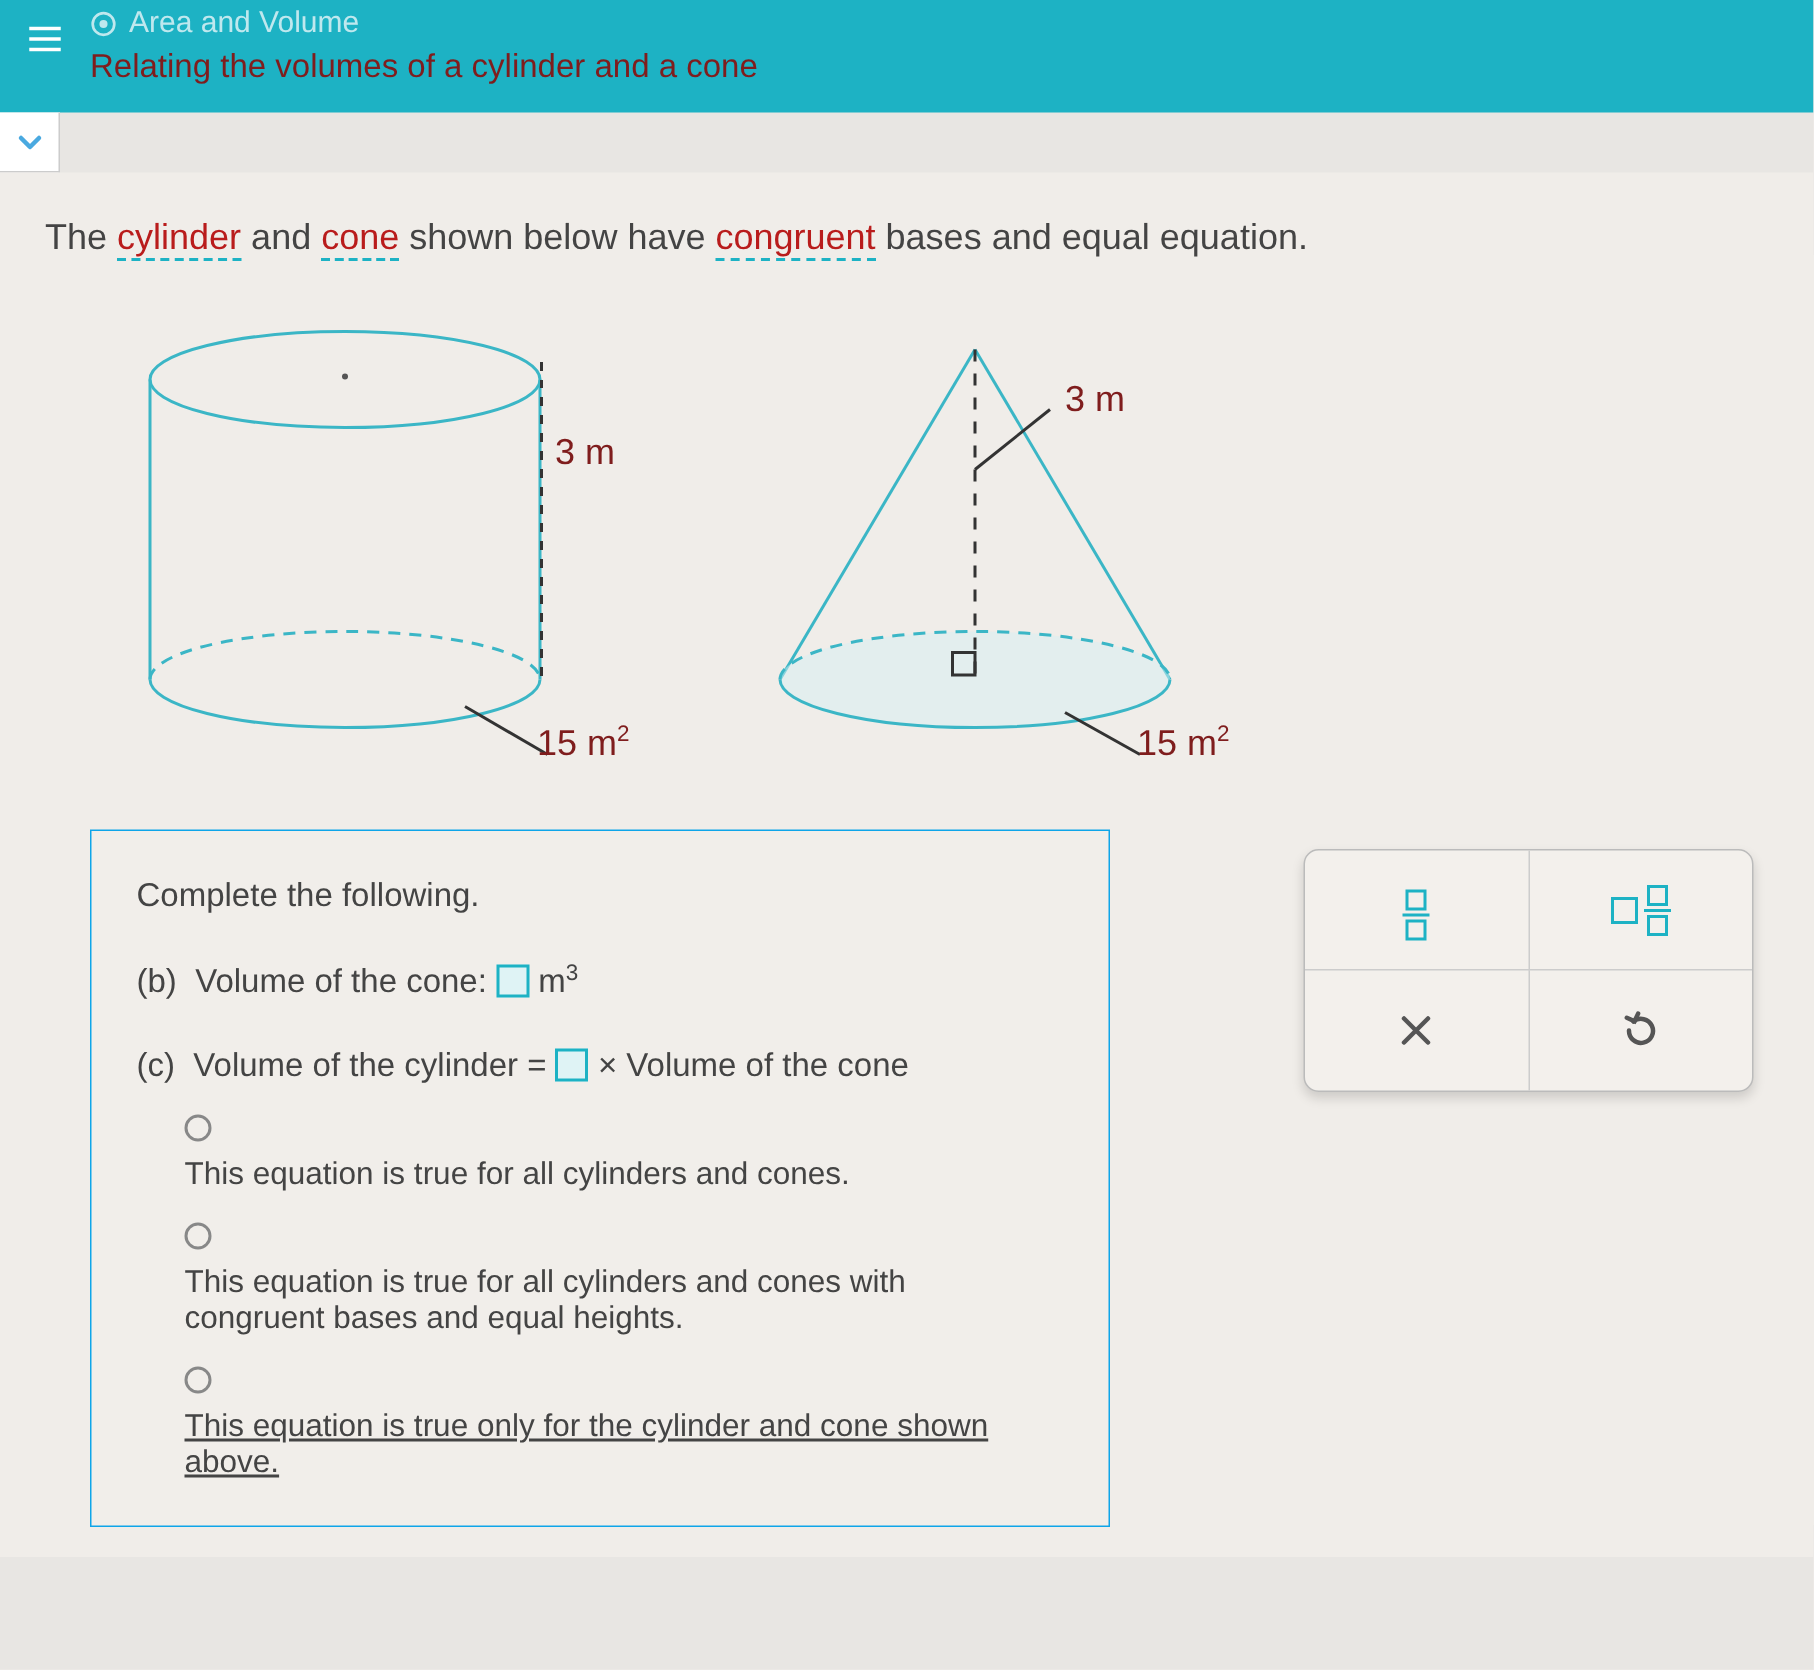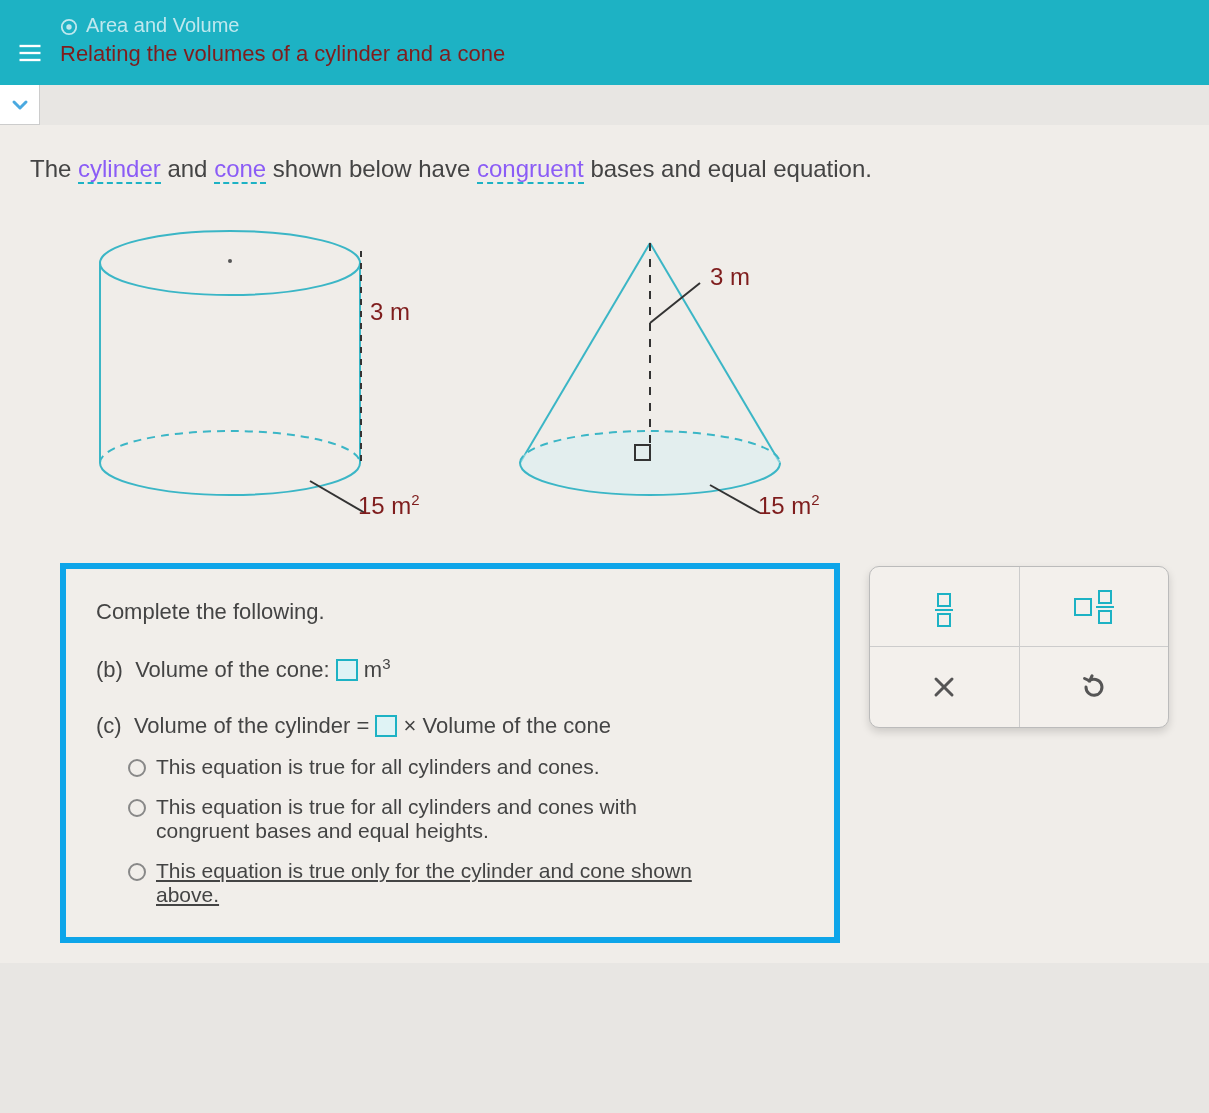--- a/index.html
+++ b/index.html
@@ -6,23 +6,23 @@
   body {
     font-family: Arial, Helvetica, sans-serif;
     background: #e8e6e3;
     width: 1209px;
     height: 1113px;
     overflow: hidden;
   }
   .header {
     background: #1db2c4;
     color: #fff;
-    padding: 14px 0 18px 0;
-    display: flex;
-    align-items: flex-end;
+    padding: 4px 0 18px 0;
+    display: flex;
+    align-items: flex-start;
   }
   .menu-icon {
     width: 60px;
     display: flex;
     align-items: center;
     justify-content: center;
     padding-top: 8px;
   }
   .menu-icon svg { width: 28px; height: 28px; }
   .header-text { }
@@ -53,65 +53,66 @@
     padding: 30px 20px 20px 20px;
     background: #f0ede9;
   }
   .question-text {
     font-size: 24px;
     color: #444;
     margin-bottom: 20px;
     margin-left: 10px;
   }
   .term-link {
-    color: #8b5cf6;
+    color: #b91c1c;
     border-bottom: 2px dashed #1db2c4;
     cursor: pointer;
   }
   .diagram-area {
     display: flex;
     gap: 80px;
     padding: 10px 40px 30px 60px;
     align-items: flex-end;
   }
   .shape-block {
     position: relative;
     width: 340px;
     height: 320px;
   }
   .shape-label {
     position: absolute;
     font-size: 24px;
     color: #7f1d1d;
   }
   .question-box {
-    border: 6px solid #0ea5e9;
+    border: 1px solid #0ea5e9;
     background: #f1eeea;
     padding: 30px 30px;
     margin-left: 40px;
-    width: 780px;
+    width: 680px;
     font-size: 22px;
     color: #444;
   }
   .question-box .row { margin-bottom: 30px; }
   .ansbox {
     display: inline-block;
     width: 22px;
     height: 22px;
     border: 2px solid #1db2c4;
     background: #dff3f5;
     vertical-align: -4px;
   }
   sup.exp { font-size: 15px; vertical-align: super; }
   .radio-row {
     display: flex;
     align-items: flex-start;
     gap: 10px;
     margin: 16px 0 0 32px;
     font-size: 21px;
+    flex-direction: column;
   }
   .radio {
     width: 18px; height: 18px;
     border: 2px solid #888;
     border-radius: 50%;
     flex-shrink: 0;
     margin-top: 4px;
   }
   .tool-panel {
     position: absolute;

